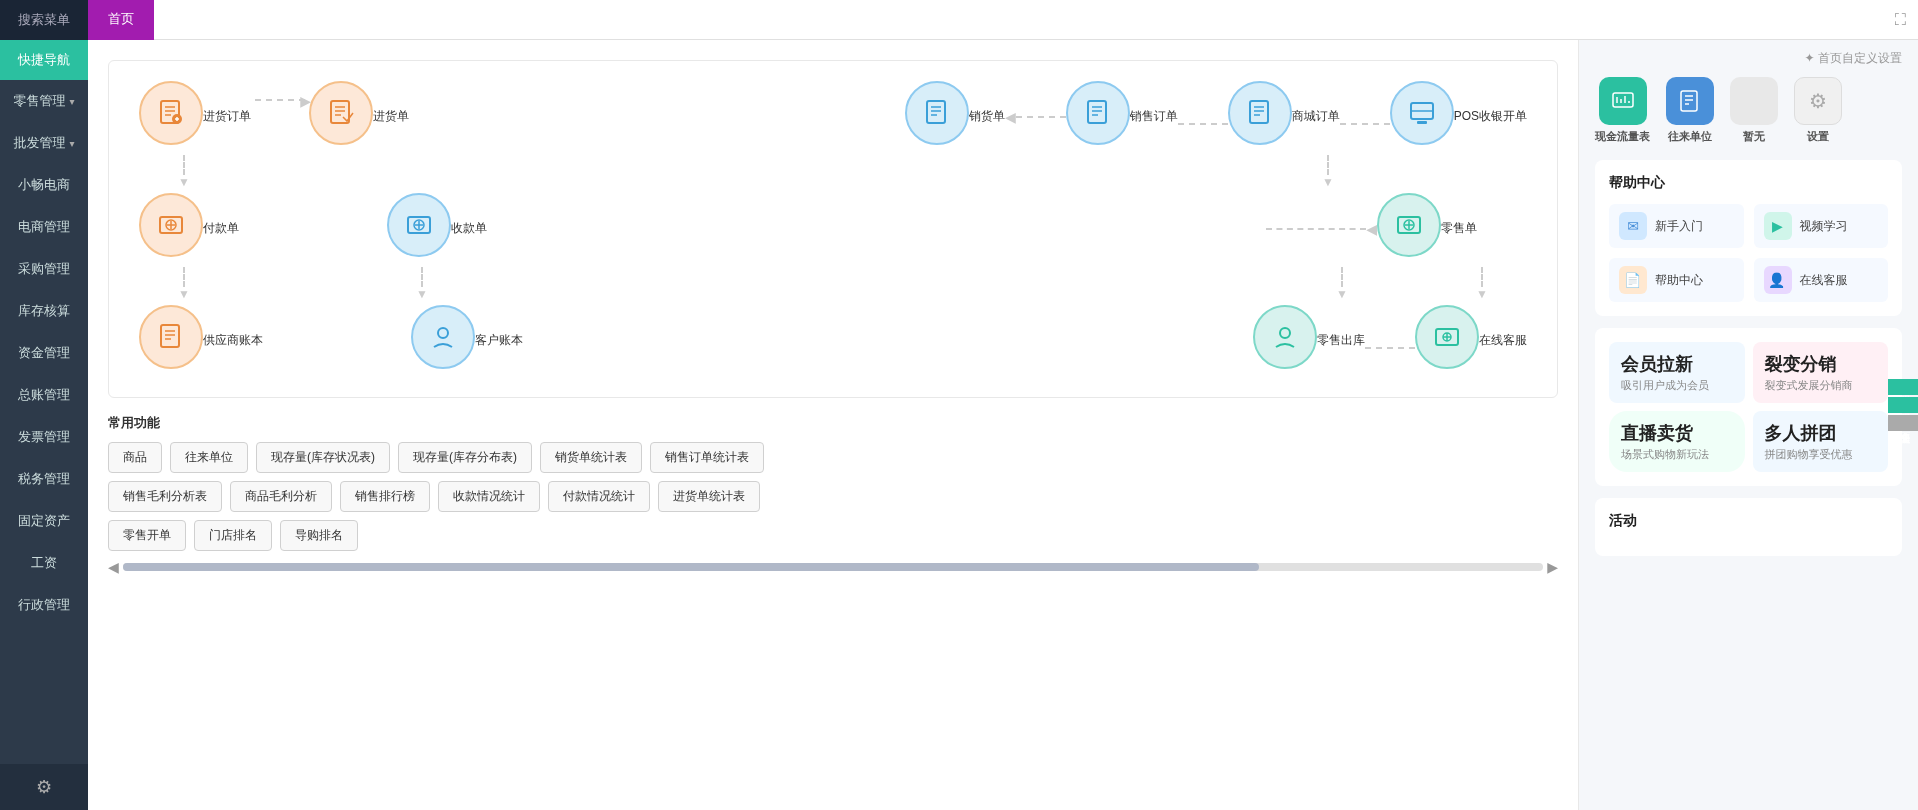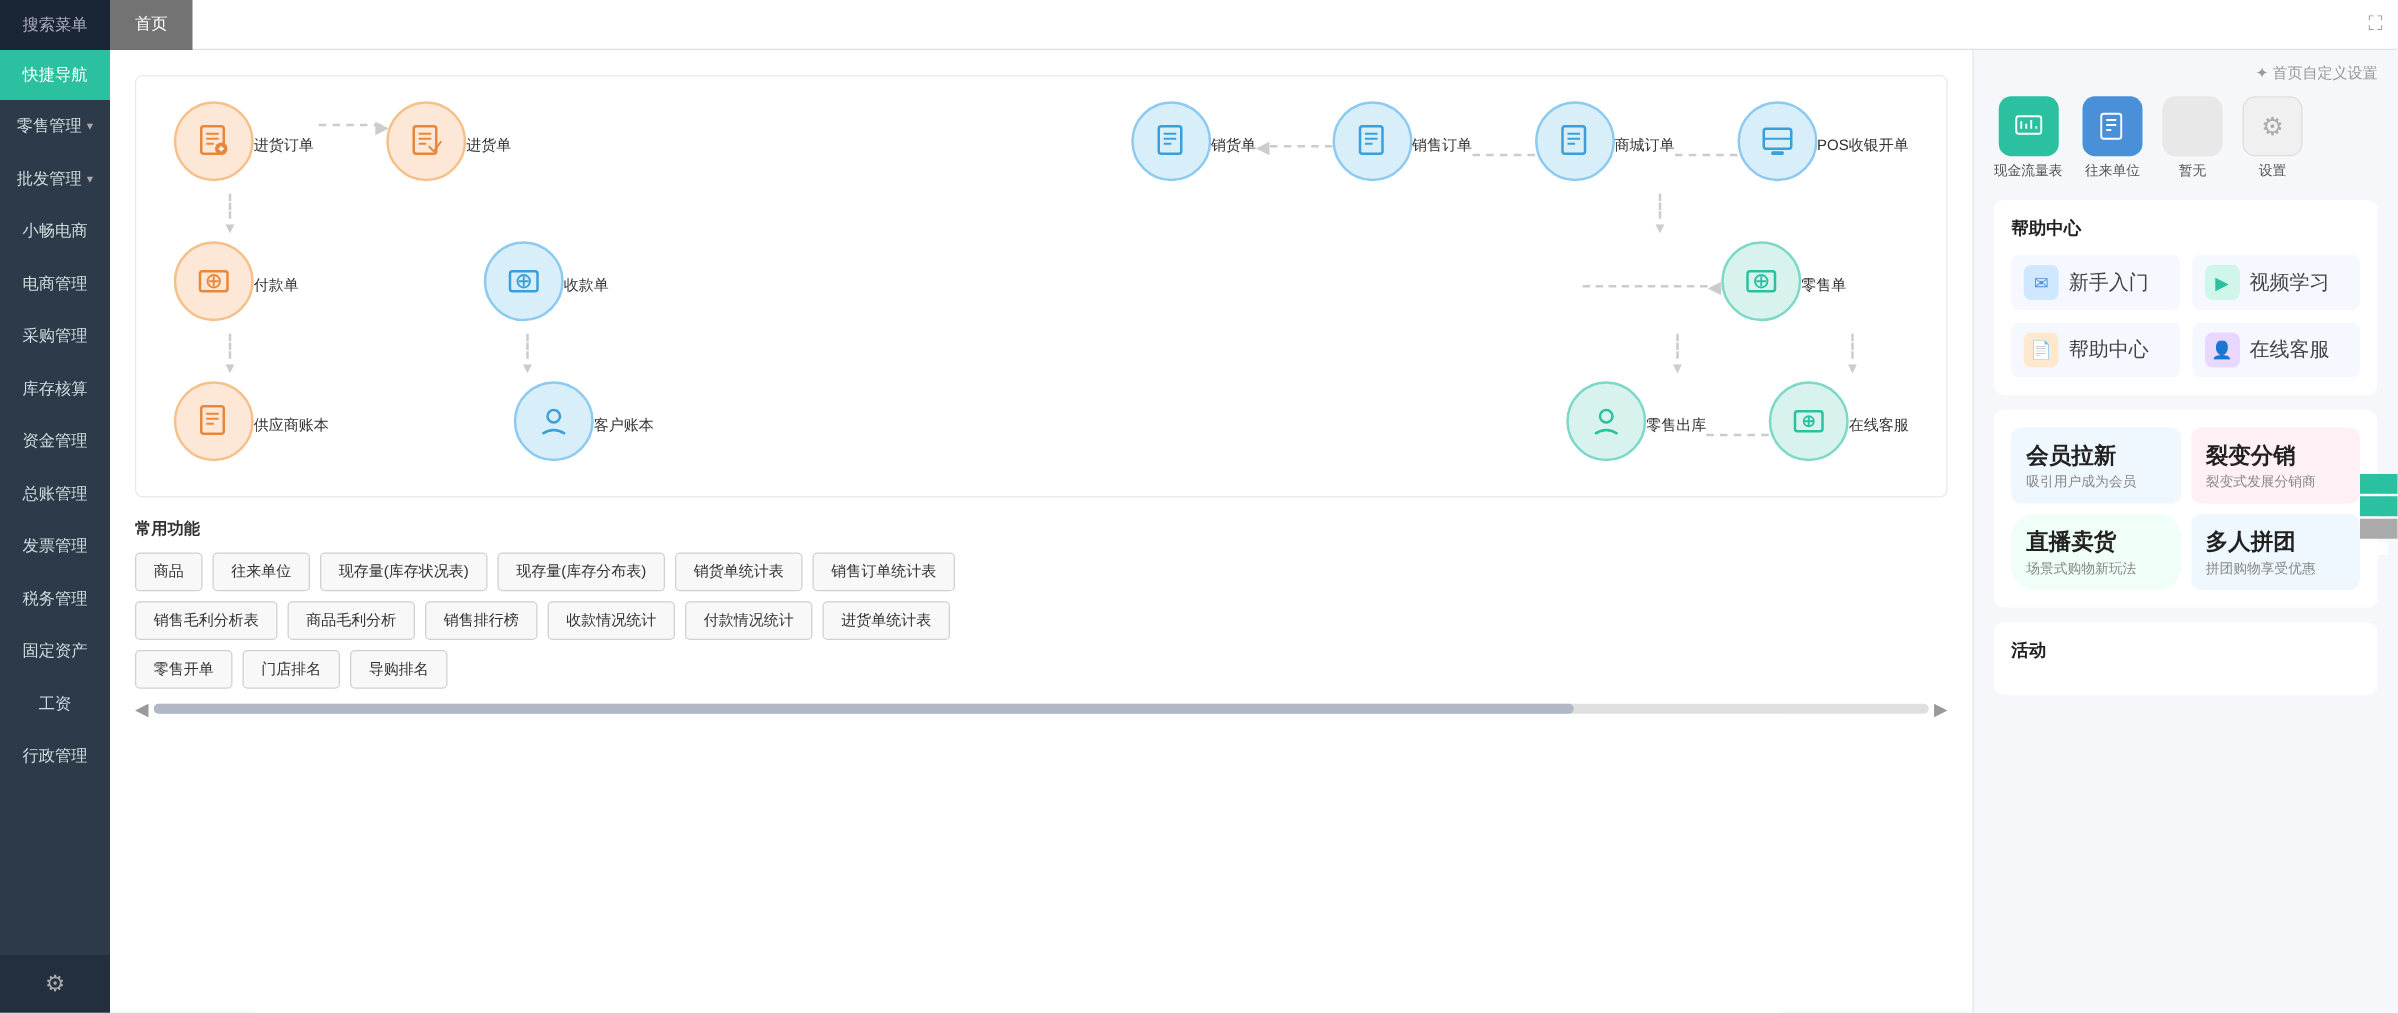--- a/index.html
+++ b/index.html
@@ -13,21 +13,21 @@
     .sidebar-item .arrow { font-size: 10px; color: #aaa; }
     .sidebar-bottom { margin-top: auto; padding: 12px 0; text-align: center; background: #232f3e; }
     .sidebar-bottom .gear { color: #aaa; font-size: 18px; cursor: pointer; }
 
     
     .main { flex: 1; display: flex; flex-direction: column; overflow: hidden; }
 
     
     .tabbar { background: #fff; display: flex; align-items: center; border-bottom: 1px solid #e0e0e0; height: 40px; flex-shrink: 0; }
     .tab { padding: 0 20px; height: 40px; display: flex; align-items: center; font-size: 13px; cursor: pointer; border-bottom: 2px solid transparent; }
-    .tab.active { background: #737373; color: #fff; }
+    .tab.active { background: #a21caf; color: #fff; }
     .tab-expand { margin-left: auto; padding: 0 12px; font-size: 16px; color: #999; cursor: pointer; }
 
     
     .content { flex: 1; display: flex; overflow: hidden; }
 
     
     .workflow-panel { flex: 1; background: #fff; overflow: auto; padding: 20px 20px 10px 20px; }
 
     
     .right-panel { width: 340px; background: #f5f7fa; border-left: 1px solid #e8e8e8; overflow-y: auto; flex-shrink: 0; padding: 10px 16px; }
@@ -56,35 +56,35 @@
     
     .customize-link { text-align: right; font-size: 12px; color: #999; margin-bottom: 10px; cursor: pointer; }
 
     .quick-icons { display: flex; gap: 16px; margin-bottom: 16px; align-items: flex-start; }
     .quick-icon-item { display: flex; flex-direction: column; align-items: center; gap: 4px; cursor: pointer; }
     .quick-icon-box { width: 48px; height: 48px; border-radius: 10px; display: flex; align-items: center; justify-content: center; font-size: 20px; }
     .quick-icon-box.teal-bg { background: #2bc0a0; color: #fff; }
     .quick-icon-box.blue-bg { background: #4a90d9; color: #fff; }
     .quick-icon-box.gray-bg { background: #e8e8e8; color: #bbb; }
     .quick-icon-box.outline-bg { background: #f0f0f0; color: #aaa; border: 1px solid #ddd; }
-    .quick-icon-label { font-size: 11px; color: #555; text-align: right; }
+    .quick-icon-label { font-size: 11px; color: #555; text-align: right; font-weight: bold; }
 
     .section-card { background: #fff; border-radius: 8px; padding: 14px; margin-bottom: 12px; }
     .section-title { font-size: 14px; font-weight: bold; color: #222; margin-bottom: 12px; }
     .section-title-row { display: flex; justify-content: space-between; align-items: center; margin-bottom: 12px; }
     .section-more { font-size: 12px; color: #999; cursor: pointer; }
 
     .help-grid { display: grid; grid-template-columns: 1fr 1fr; gap: 10px; }
     .help-item { display: flex; align-items: center; gap: 8px; padding: 8px 10px; background: #f5f9ff; border-radius: 6px; cursor: pointer; }
     .help-icon { width: 28px; height: 28px; border-radius: 6px; display: flex; align-items: center; justify-content: center; font-size: 14px; }
     .help-icon.blue { background: #d0e8ff; color: #4a90d9; }
     .help-icon.green { background: #d0f5ea; color: #2bc0a0; }
     .help-icon.orange { background: #ffe8d0; color: #e8873a; }
     .help-icon.purple { background: #e8d8ff; color: #8b5cf6; }
-    .help-label { font-size: 16px; color: #444; }
+    .help-label { font-size: 12px; color: #444; }
 
     .marketing-grid { display: grid; grid-template-columns: 1fr 1fr; gap: 8px; }
     .marketing-item { background: #f0f7ff; border-radius: 8px; padding: 10px 12px; cursor: pointer; }
     .marketing-item.pink { background: #fff0f5; }
     .marketing-item.light-blue { background: #f0f8ff; }
     .marketing-item.light-green { background: #f0fff8; border-radius: 18px; }
     .marketing-title { font-size: 18px; font-weight: bold; color: #222; margin-bottom: 2px; }
     .marketing-sub { font-size: 11px; color: #888; }
 
     

